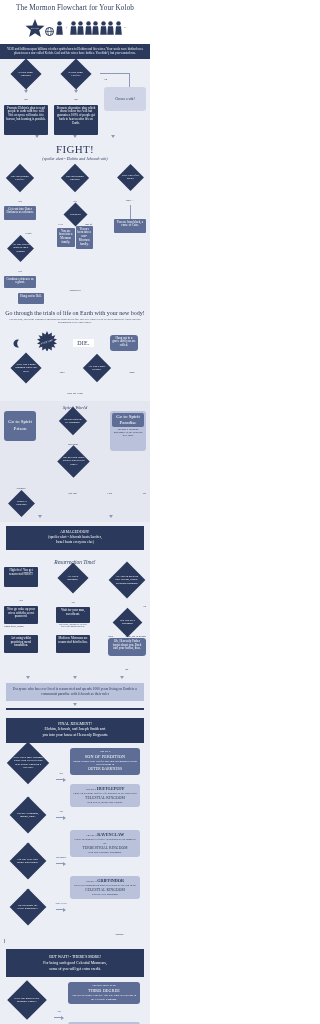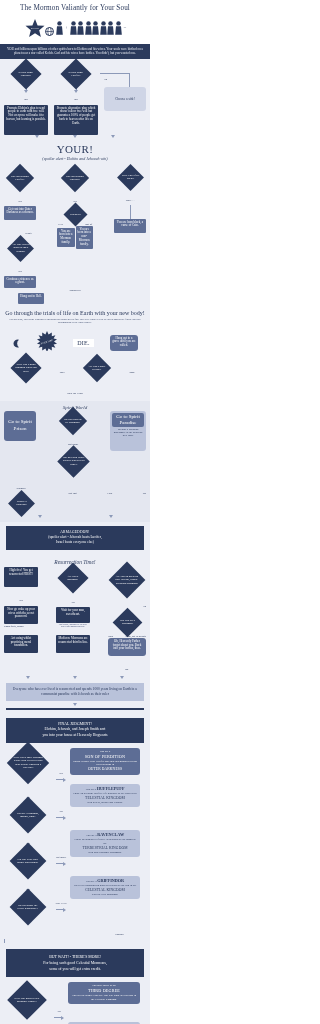--- a/index.html
+++ b/index.html
@@ -104,21 +104,21 @@
     background:#ffffff; color:#2b3a5c; font-size:6px; letter-spacing:.3px;
     padding:1px 4px; display:inline-block; border:0;
   }
 </style>
 </head>
 <body>
 
 <div class="page">
 
   <div>
-    <div class="title">The Mormon Valiantly for Your Soul</div>
+    <div class="title">The Mormon Flowchart for Your Kolob</div>
     <div class="equation">
       <span style="position:relative;display:inline-block;width:22px;height:20px;">
         <svg width="22" height="20" viewBox="0 0 22 20">
           <polygon points="11,1 13.6,7.4 20.5,7.8 15.2,12.2 16.9,19 11,15.2 5.1,19 6.8,12.2 1.5,7.8 8.4,7.4" fill="#2b3a5c"></polygon>
         </svg>
         <span style="position:absolute;left:50%;top:50%;transform:translate(-50%,-40%);font-size:2.2px;color:#fff;letter-spacing:.1px;">KOLOB</span>
       </span>
       <span style="display:inline-block;margin-left:-3px;margin-top:7px;">
         <svg width="9" height="9" viewBox="0 0 9 9">
           <circle cx="4.5" cy="4.5" r="4" fill="none" stroke="#2b3a5c" stroke-width="1"></circle>
@@ -210,21 +210,21 @@
       </div>
     </div>
     <div style="display:flex;justify-content:space-between;padding:0 14px;">
       <div class="arrow-d"></div>
         <div class="arrow-d"></div>
         <div class="arrow-d"></div>
     </div>
   </div>
 
   <div class="fightbar">
-    <div class="fight">YOUR!</div>
+    <div class="fight">FIGHT!</div>
     <div class="fightsub">(spoiler alert - Elohim and Jehovah win)</div>
   </div>
 
   <div class="band" style="padding:3px 4px;">
     <div class="rowflex" style="justify-content:space-between;align-items:flex-start;">
 
       <div style="width:32px;">
         <div class="dia-wrap">
           <div class="dia" style="width:20px;height:20px;">
               <span>Did you support Lucifer?</span>

